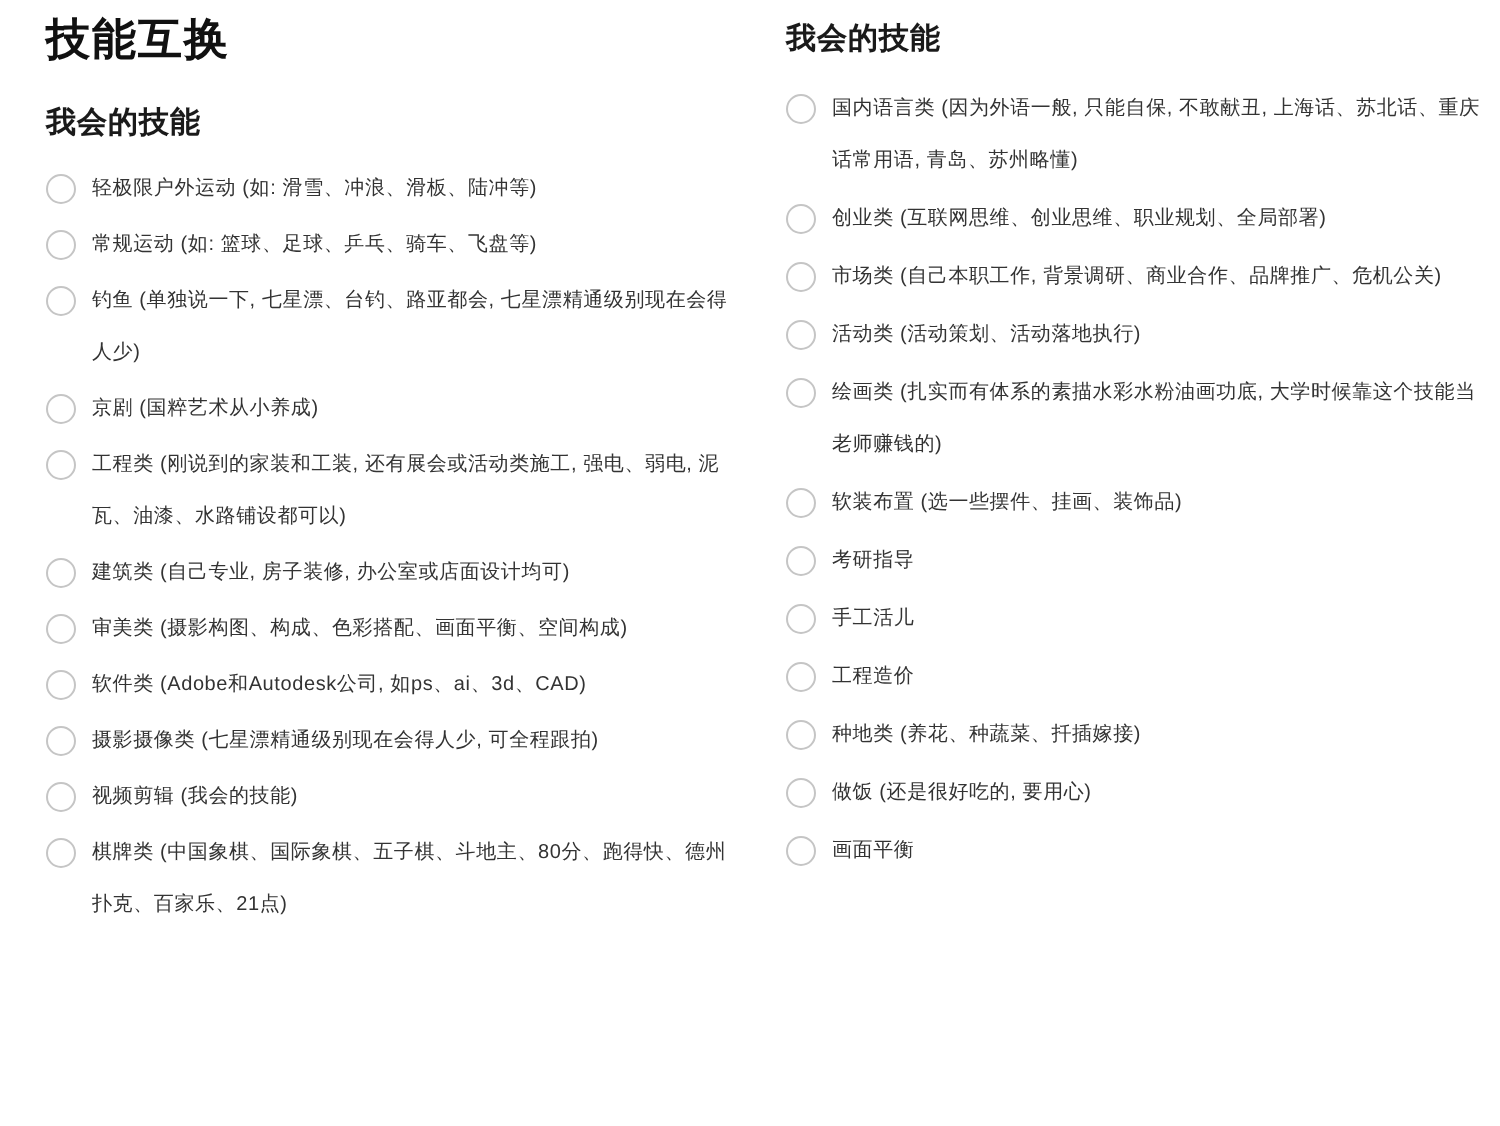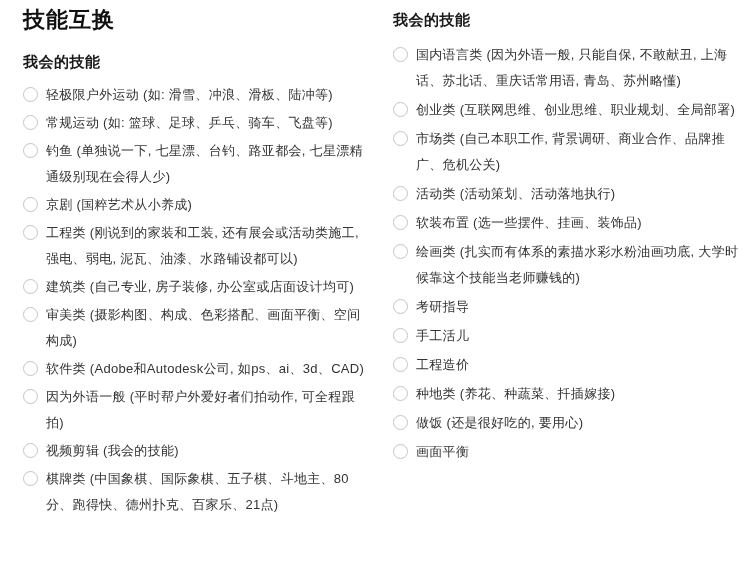--- a/index.html
+++ b/index.html
@@ -49,21 +49,21 @@
   .radio {
     flex: 0 0 auto;
     width: 15px;
     height: 15px;
     margin-top: 5px;
     border: 1.5px solid #c5c5c5;
     border-radius: 50%;
     background: #ffffff;
   }
   .label {
-    font-size: 13px;
+    font-size: 10px;
     line-height: 26px;
     color: #333333;
     letter-spacing: 0.3px;
   }
 </style>
 </head>
 <body>
 
 <div class="page">
 
@@ -98,21 +98,21 @@
         <div class="item">
           <span class="radio"></span>
           <span class="label">审美类 (摄影构图、构成、色彩搭配、画面平衡、空间构成)</span>
         </div>
         <div class="item">
           <span class="radio"></span>
           <span class="label">软件类 (Adobe和Autodesk公司, 如ps、ai、3d、CAD)</span>
         </div>
         <div class="item">
           <span class="radio"></span>
-          <span class="label">因为外语一般 (平时帮户外爱好者们拍动作, 可全程跟拍)</span>
+          <span class="label">摄影摄像类 (七星漂精通级别现在会得人少, 可全程跟拍)</span>
         </div>
         <div class="item">
           <span class="radio"></span>
           <span class="label">视频剪辑 (我会的技能)</span>
         </div>
         <div class="item">
           <span class="radio"></span>
           <span class="label">棋牌类 (中国象棋、国际象棋、五子棋、斗地主、80分、跑得快、德州扑克、百家乐、21点)</span>
         </div>
       </div>
@@ -132,25 +132,25 @@
         <div class="item">
           <span class="radio"></span>
           <span class="label">市场类 (自己本职工作, 背景调研、商业合作、品牌推广、危机公关)</span>
         </div>
         <div class="item">
           <span class="radio"></span>
           <span class="label">活动类 (活动策划、活动落地执行)</span>
         </div>
         <div class="item">
           <span class="radio"></span>
-          <span class="label">软装布置 (选一些摆件、挂画、装饰品)</span>
+          <span class="label">绘画类 (扎实而有体系的素描水彩水粉油画功底, 大学时候靠这个技能当老师赚钱的)</span>
         </div>
         <div class="item">
           <span class="radio"></span>
-          <span class="label">绘画类 (扎实而有体系的素描水彩水粉油画功底, 大学时候靠这个技能当老师赚钱的)</span>
+          <span class="label">软装布置 (选一些摆件、挂画、装饰品)</span>
         </div>
         <div class="item">
           <span class="radio"></span>
           <span class="label">考研指导</span>
         </div>
         <div class="item">
           <span class="radio"></span>
           <span class="label">手工活儿</span>
         </div>
         <div class="item">

